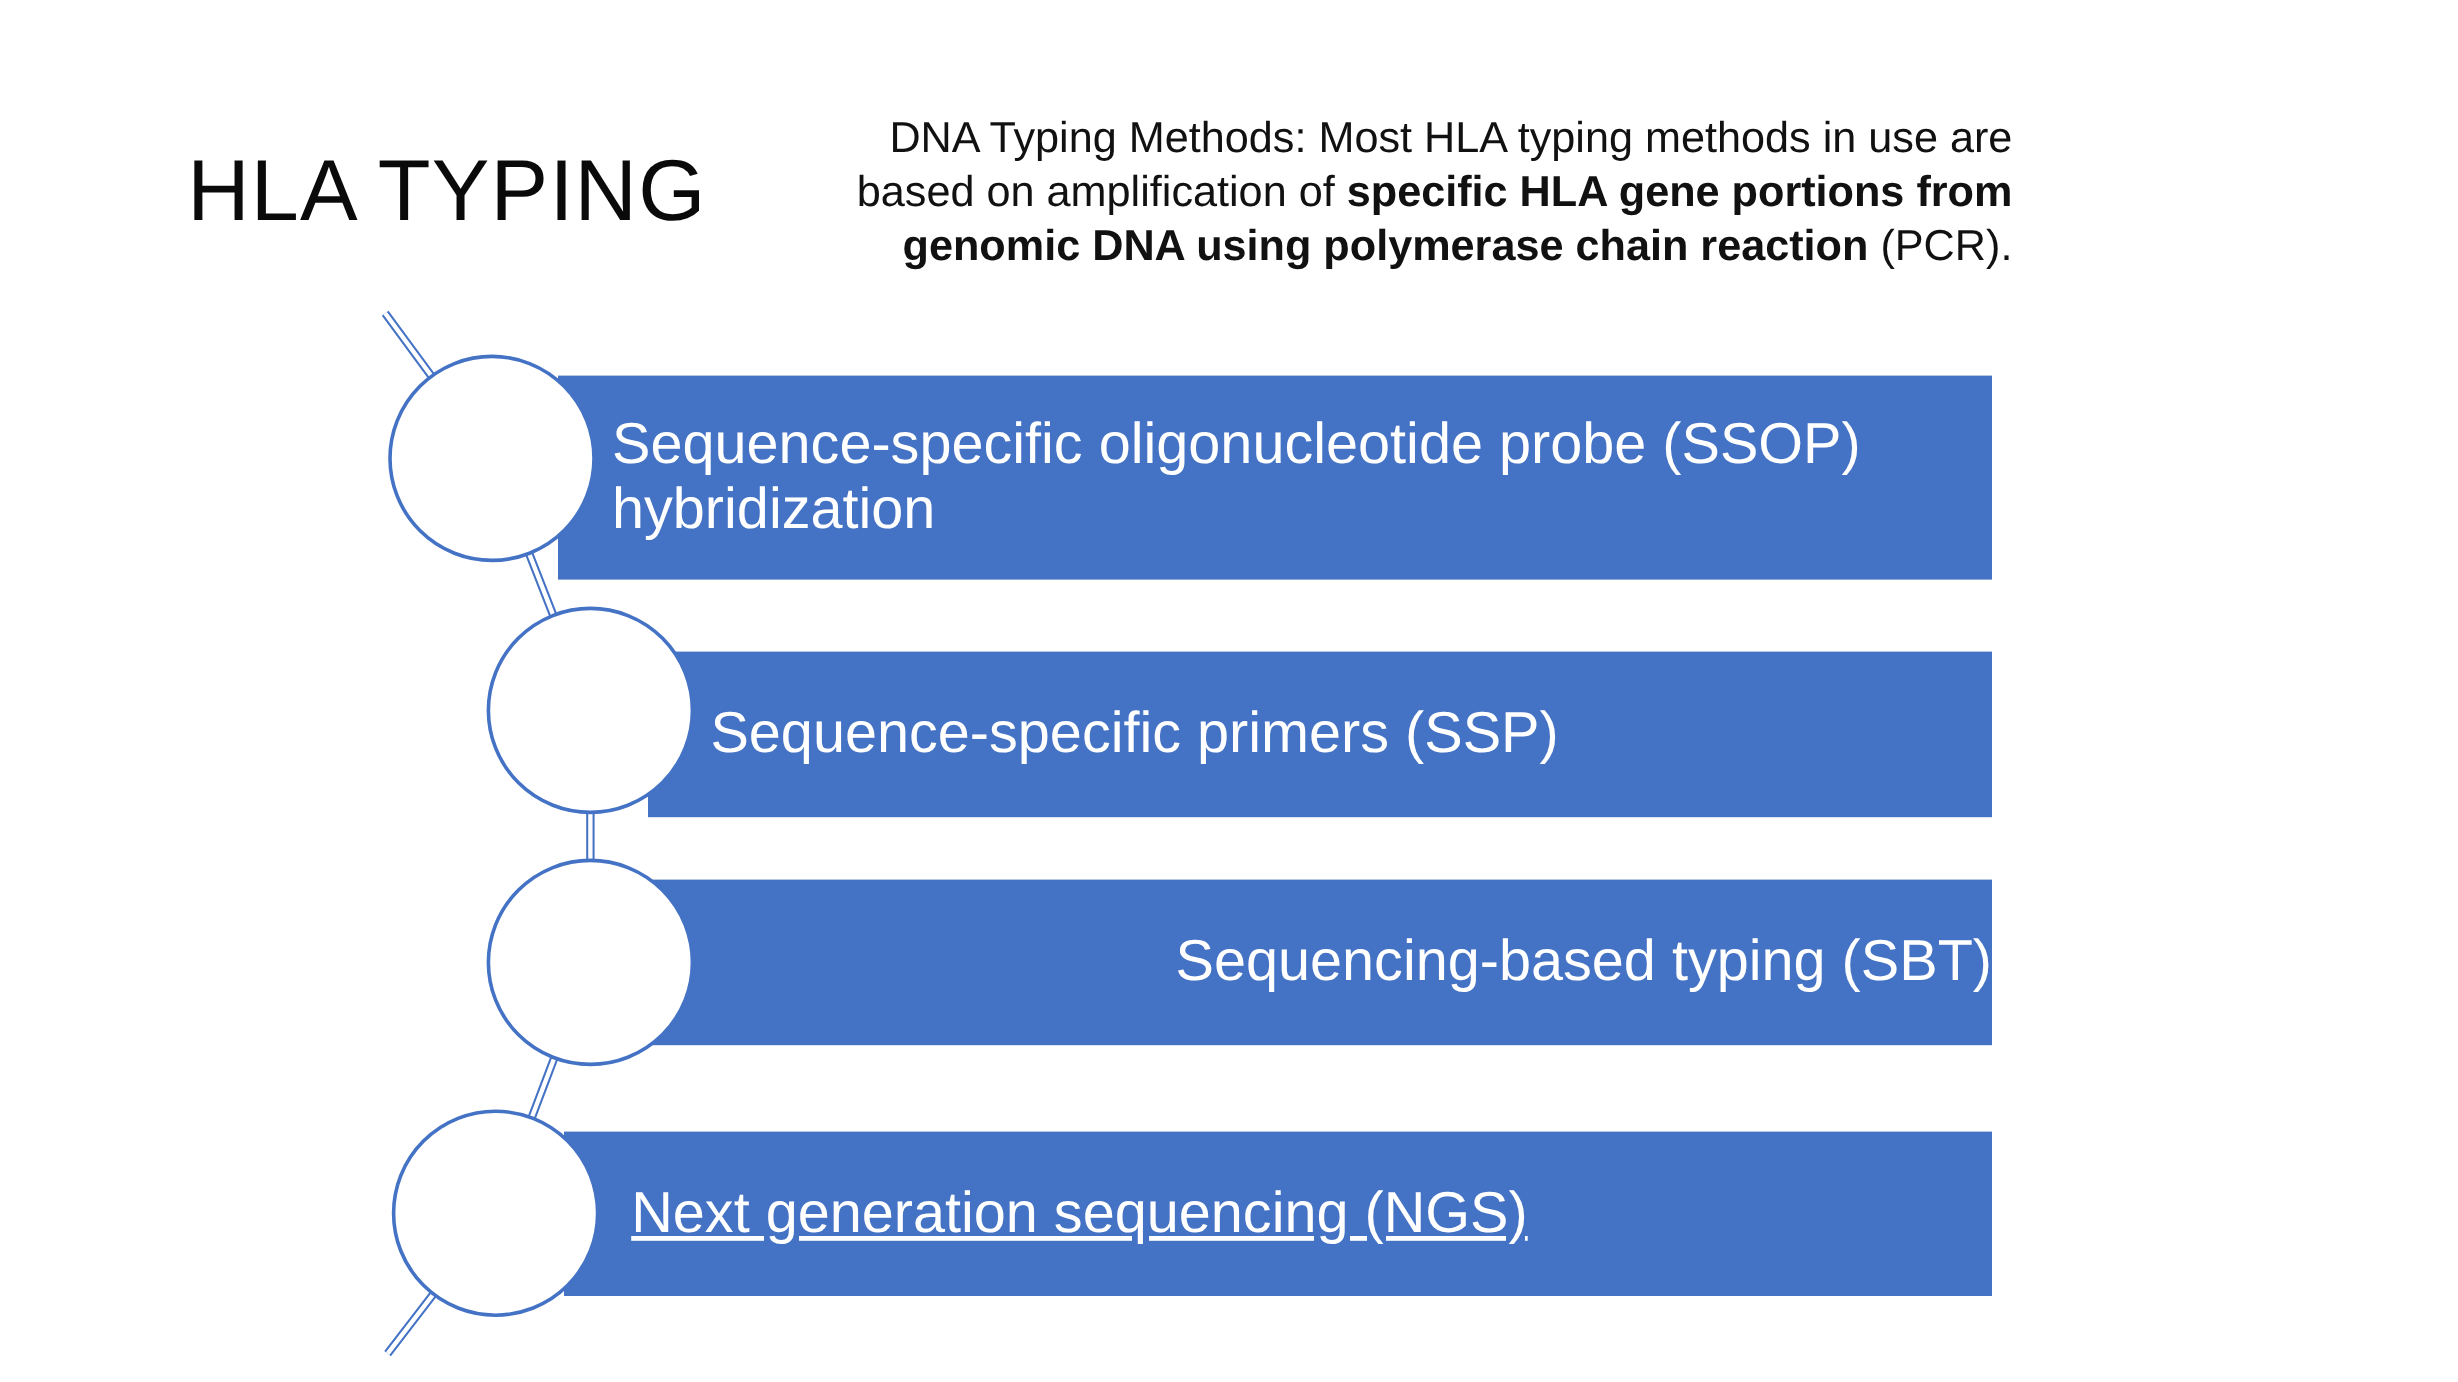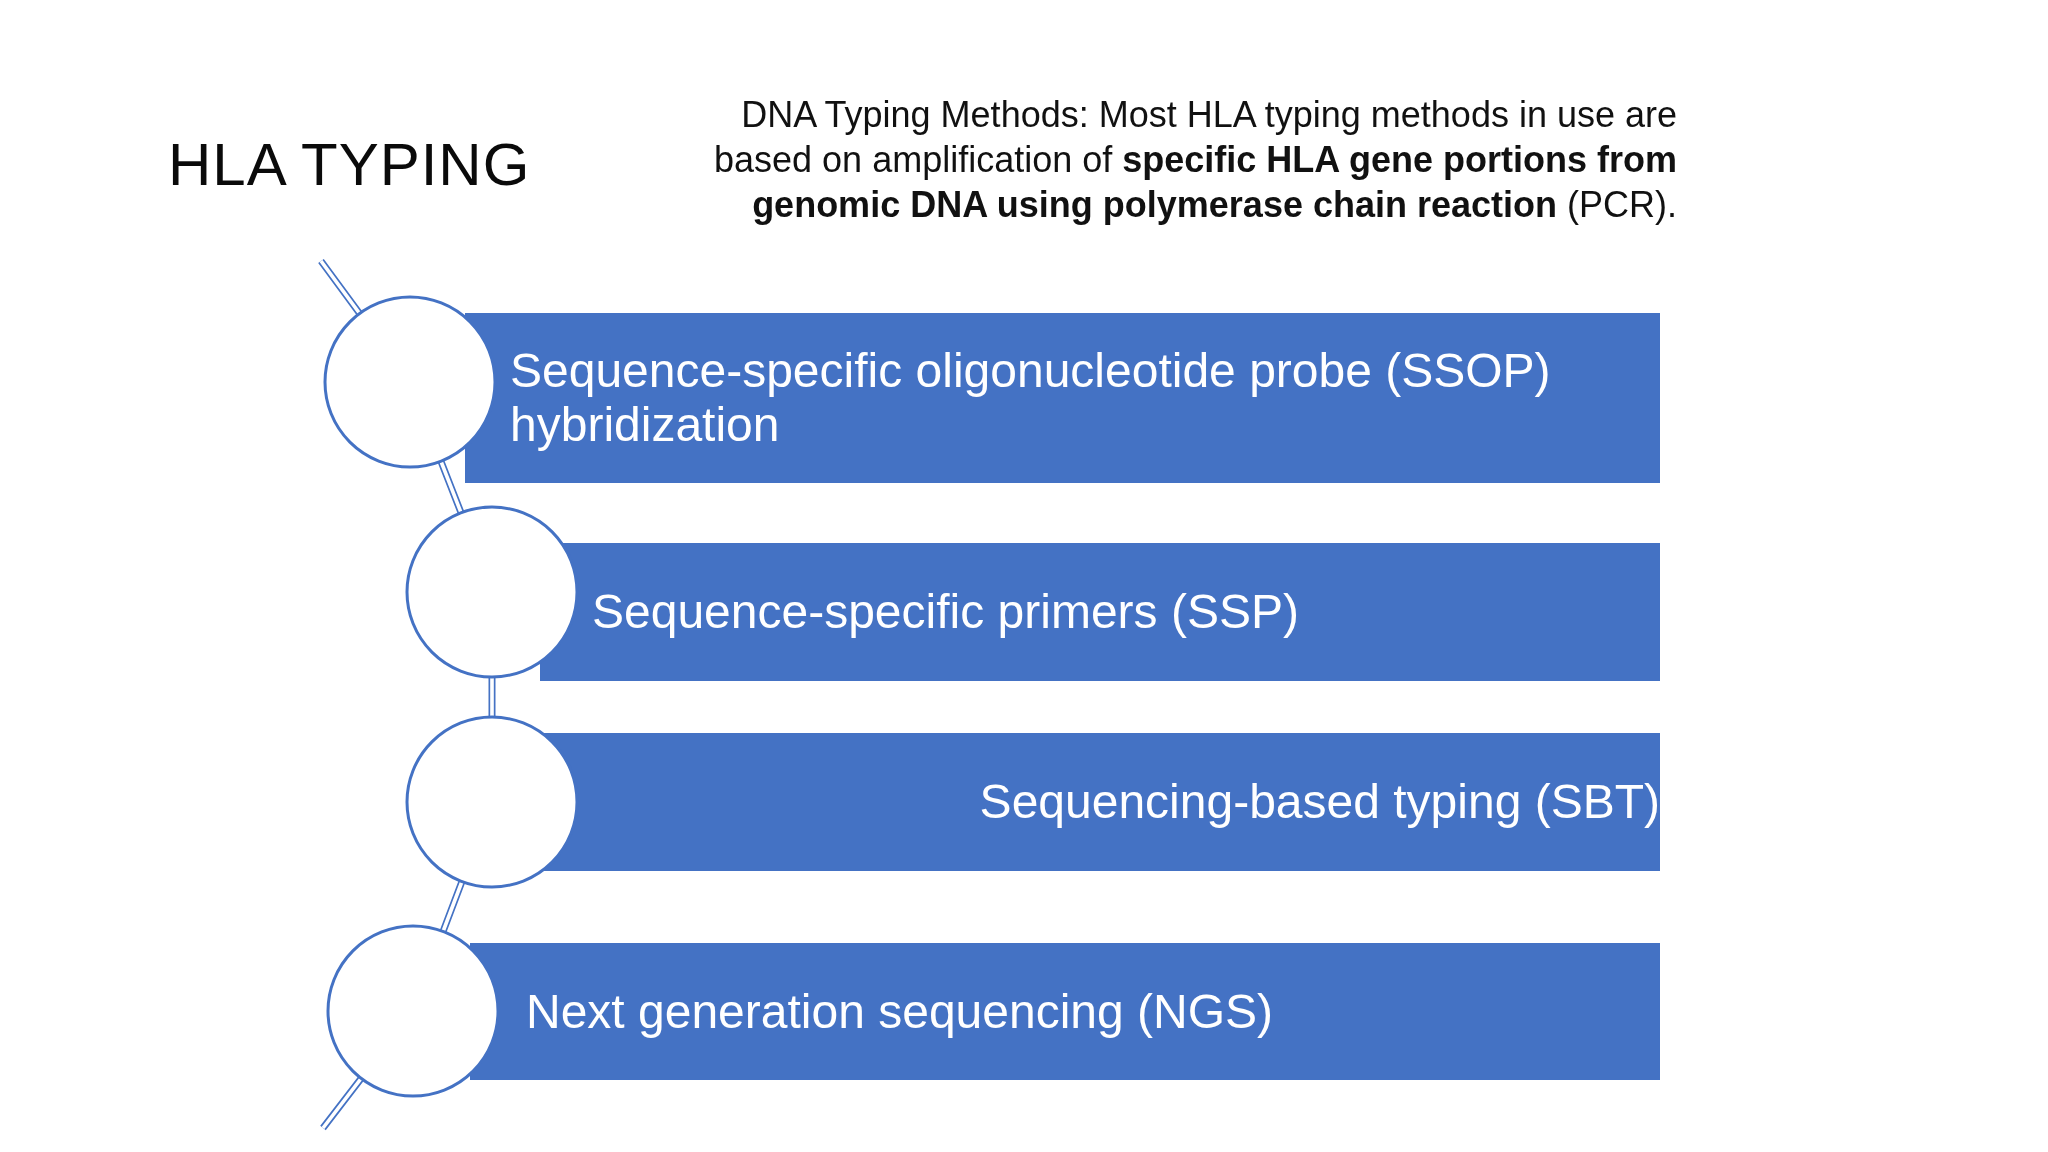--- a/index.html
+++ b/index.html
@@ -8,22 +8,22 @@
     width: 2048px;
     height: 1152px;
     background: #ffffff;
     overflow: hidden;
     font-family: "Liberation Sans", sans-serif;
   }
   .title {
     position: absolute;
     left: 156px;
     top: 118px;
-    margin: 12px;
-    font-size: 60px;
+    margin: 0;
+    font-size: 72px;
     font-weight: 400;
     letter-spacing: 1px;
     color: #0a0a0a;
     white-space: nowrap;
   }
   .description {
     position: absolute;
     left: 697px;
     top: 92px;
     width: 980px;
@@ -43,21 +43,21 @@
   }
   .bar-label {
     font-size: 48px;
     font-weight: 400;
     line-height: 1.12;
     white-space: pre-line;
   }
   .bar1 { left: 465px; top: 313px; width: 1195px; height: 170px; padding-left: 45px; }
   .bar2 { left: 540px; top: 543px; width: 1120px; height: 138px; padding-left: 52px; }
   .bar3 { left: 540px; top: 733px; width: 1120px; height: 138px; padding-left: 52px; justify-content: flex-end; }
-  .bar4 { left: 470px; top: 943px; width: 1190px; height: 137px; padding-left: 56px; }
+  .bar4 { left: 470px; top: 943px; width: 1190px; height: 137px; padding-left: 56px; text-decoration: underline; }
   .connector-svg {
     position: absolute;
     left: 0; top: 0;
     width: 2048px;
     height: 1152px;
     z-index: 2;
     pointer-events: none;
   }
   .line-outer {
     fill: none;

